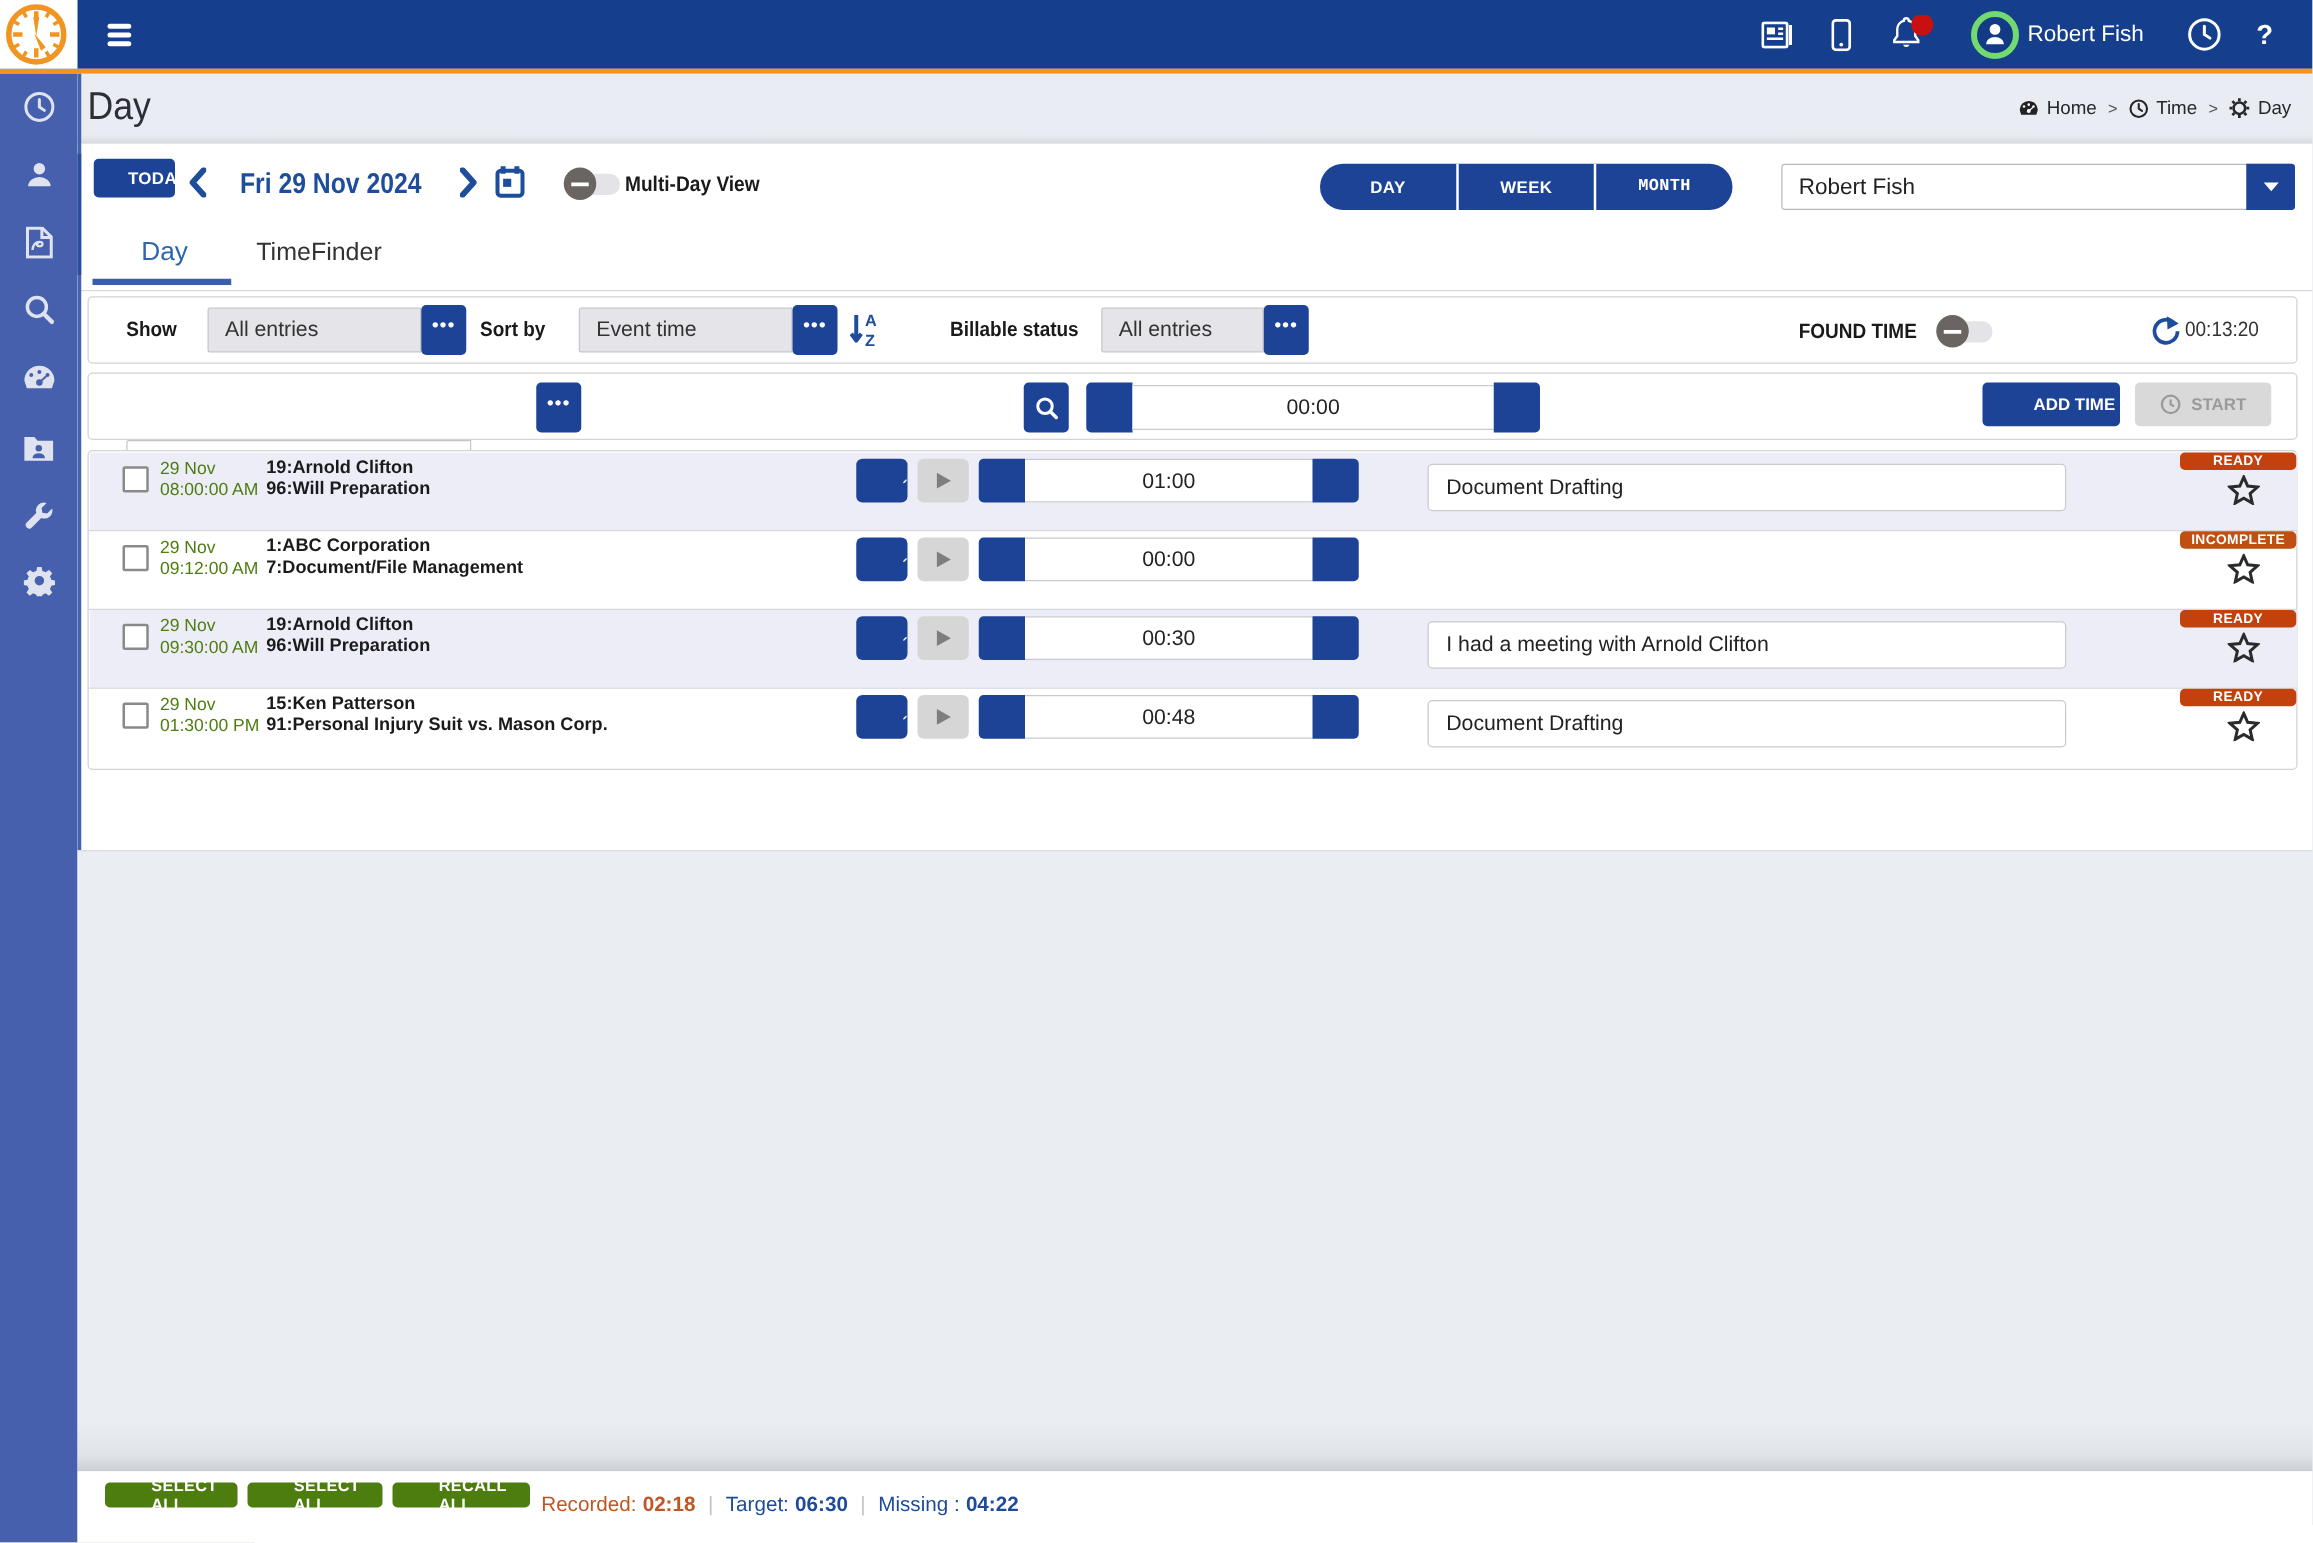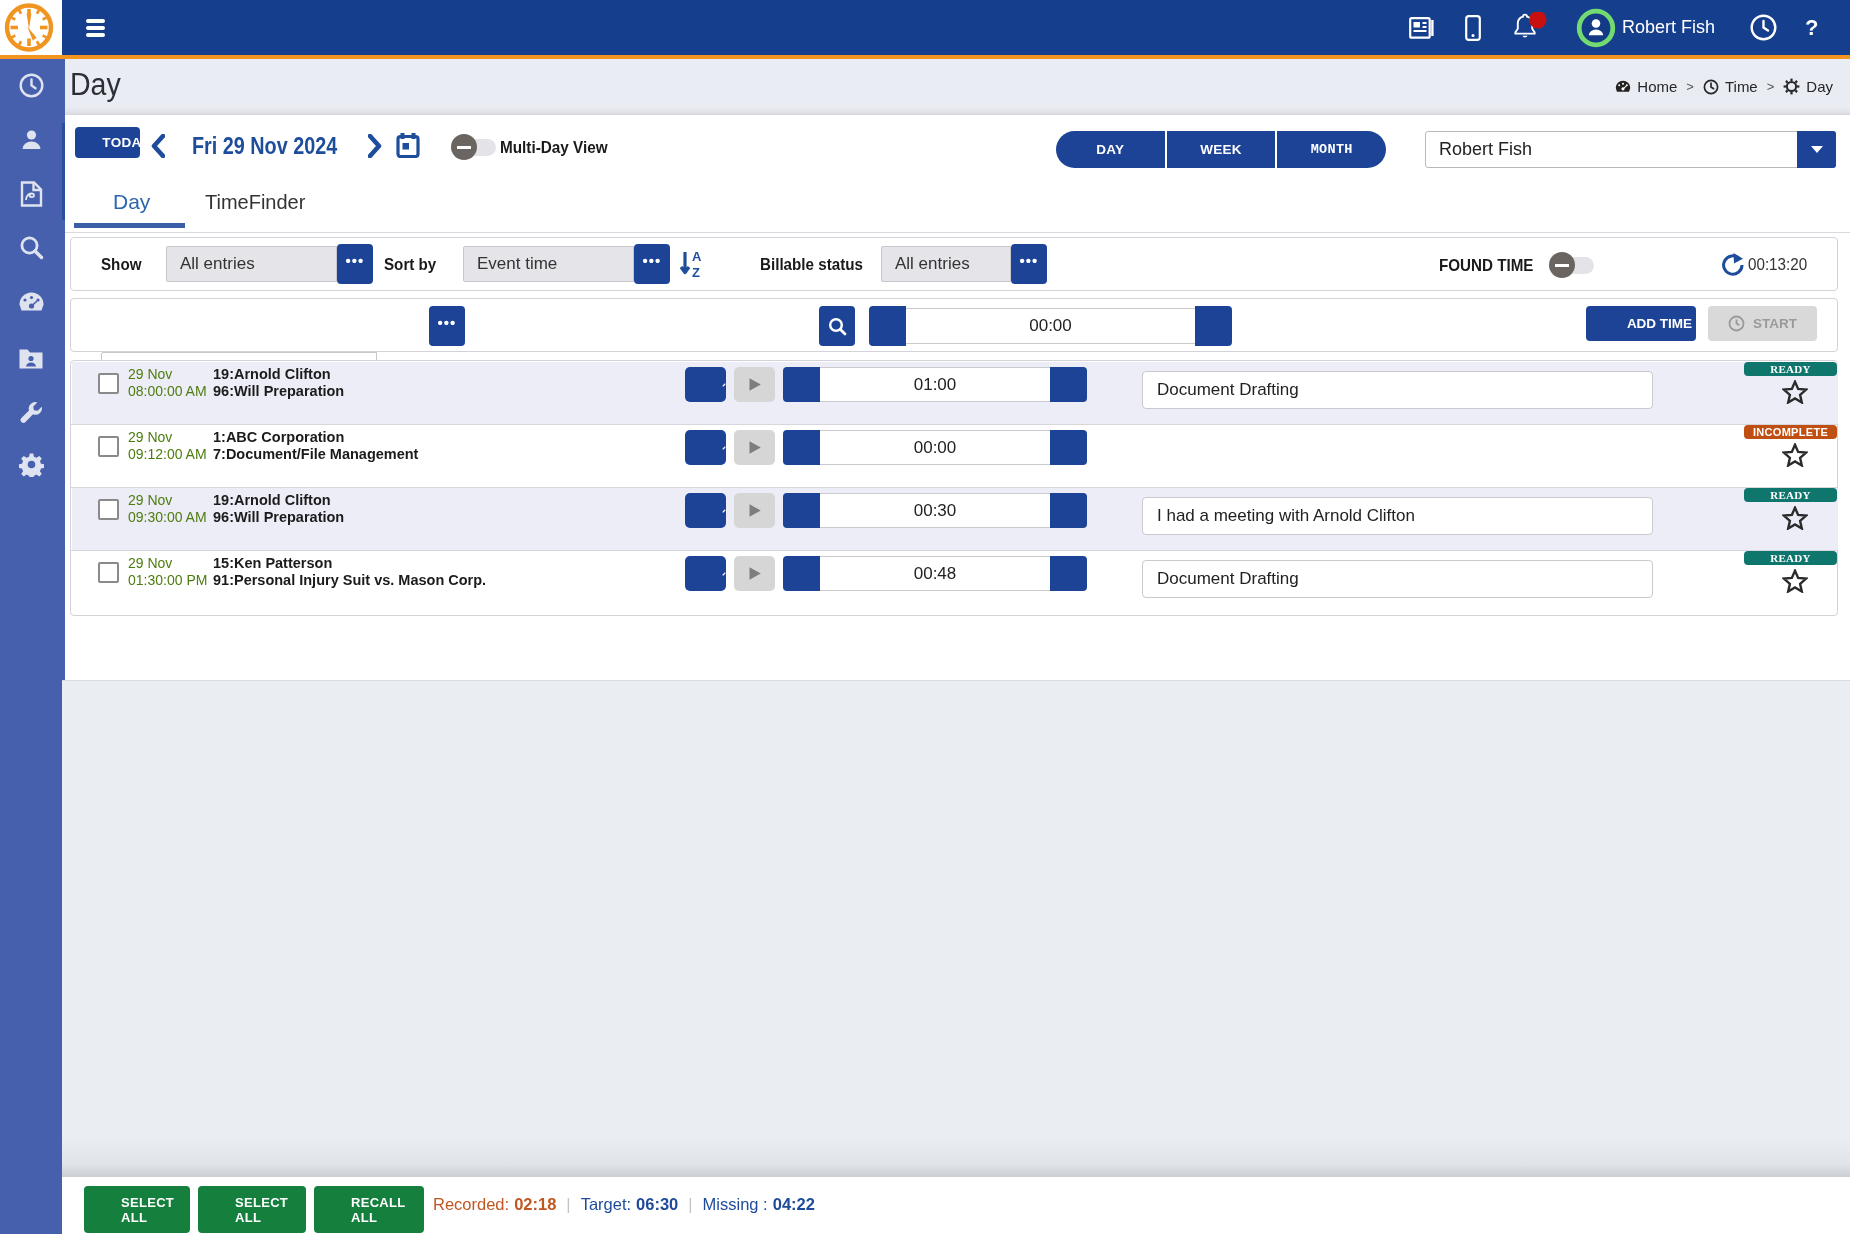--- a/index.html
+++ b/index.html
@@ -68,28 +68,28 @@
 .erow .dt { position:absolute; left:56px; top:4px; font-size:14px; color:#4d7c0f; line-height:17px; }
 .erow .mt { position:absolute; left:141px; top:4px; font-size:14.5px; color:#1b1b1b; font-weight:bold; line-height:17px; }
 .erow .pencil { position:absolute; left:613px; top:5px; width:41px; height:35px; border-radius:5px; }
 .erow .play { position:absolute; left:662px; top:5px; width:41px; height:35px; background:#d6d6d6; border-radius:5px; display:flex; align-items:center; justify-content:center; }
 .erow .minus { position:absolute; left:711px; top:5px; width:37px; height:35px; border-radius:4px 0 0 4px; font-size:20px; }
 .erow .tval { position:absolute; left:748px; top:5px; width:230px; height:35px; background:#fff; border-top:1px solid #c9c9cf; border-bottom:1px solid #c9c9cf; display:flex; align-items:center; justify-content:center; font-size:17px; color:#222; }
 .erow .plus { position:absolute; left:978px; top:5px; width:37px; height:35px; border-radius:0 4px 4px 0; font-size:20px; }
 .erow .desc { position:absolute; left:1070px; top:9px; width:511px; height:38px; border:1px solid #c9c9cf; border-radius:4px; background:#fff; font-size:17px; color:#222; display:flex; align-items:center; padding-left:14px; }
 .erow .tag { position:absolute; right:1px; top:0px; width:93px; height:14px; border-radius:4px; color:#fff; font-size:11px; font-weight:bold; text-align:center; line-height:14px; letter-spacing:0.3px; }
 .erow .star { position:absolute; right:30px; top:18px; }
-.ready { background:#0f766e;font-family:Liberation Serif, serif; }
+.ready { background:#c2410c; }
 .incomplete { background:#c04f12; }
 .rowsep { position:absolute; left:0; width:1766px; height:1px; background:#d6d6dc; }
 
 
 #grayarea { position:absolute; left:62px; top:680px; width:1788px; height:497px; background:linear-gradient(#eaedf2 0 92%, #e0e3e7 97.5%, #cbced3 100%); border-top:1px solid #d8dbe0; }
 #footer { position:absolute; left:62px; top:1177px; width:1788px; height:57px; background:#ffffff; }
-.fbtn { position:absolute; top:9px; height:47px; font-size:13px; letter-spacing:0.3px; background:#15803d; }
+.fbtn { position:absolute; top:9px; height:20px; font-size:13px; letter-spacing:0.3px; background:#4d7c0f; }
 #fstats { position:absolute; left:371px; top:18px; font-size:16.5px; color:#1d4b9a; display:flex; }
 #fstats .or { color:#c05621; }
 #fstats b { margin-left:5px; }
 #fstats .bar { color:#c3c3c9; margin:0 10px; font-weight:normal; }
 </style>
 </head>
 <body>
 
 <div id="topbar"></div>
 <div id="orangeline"></div>

